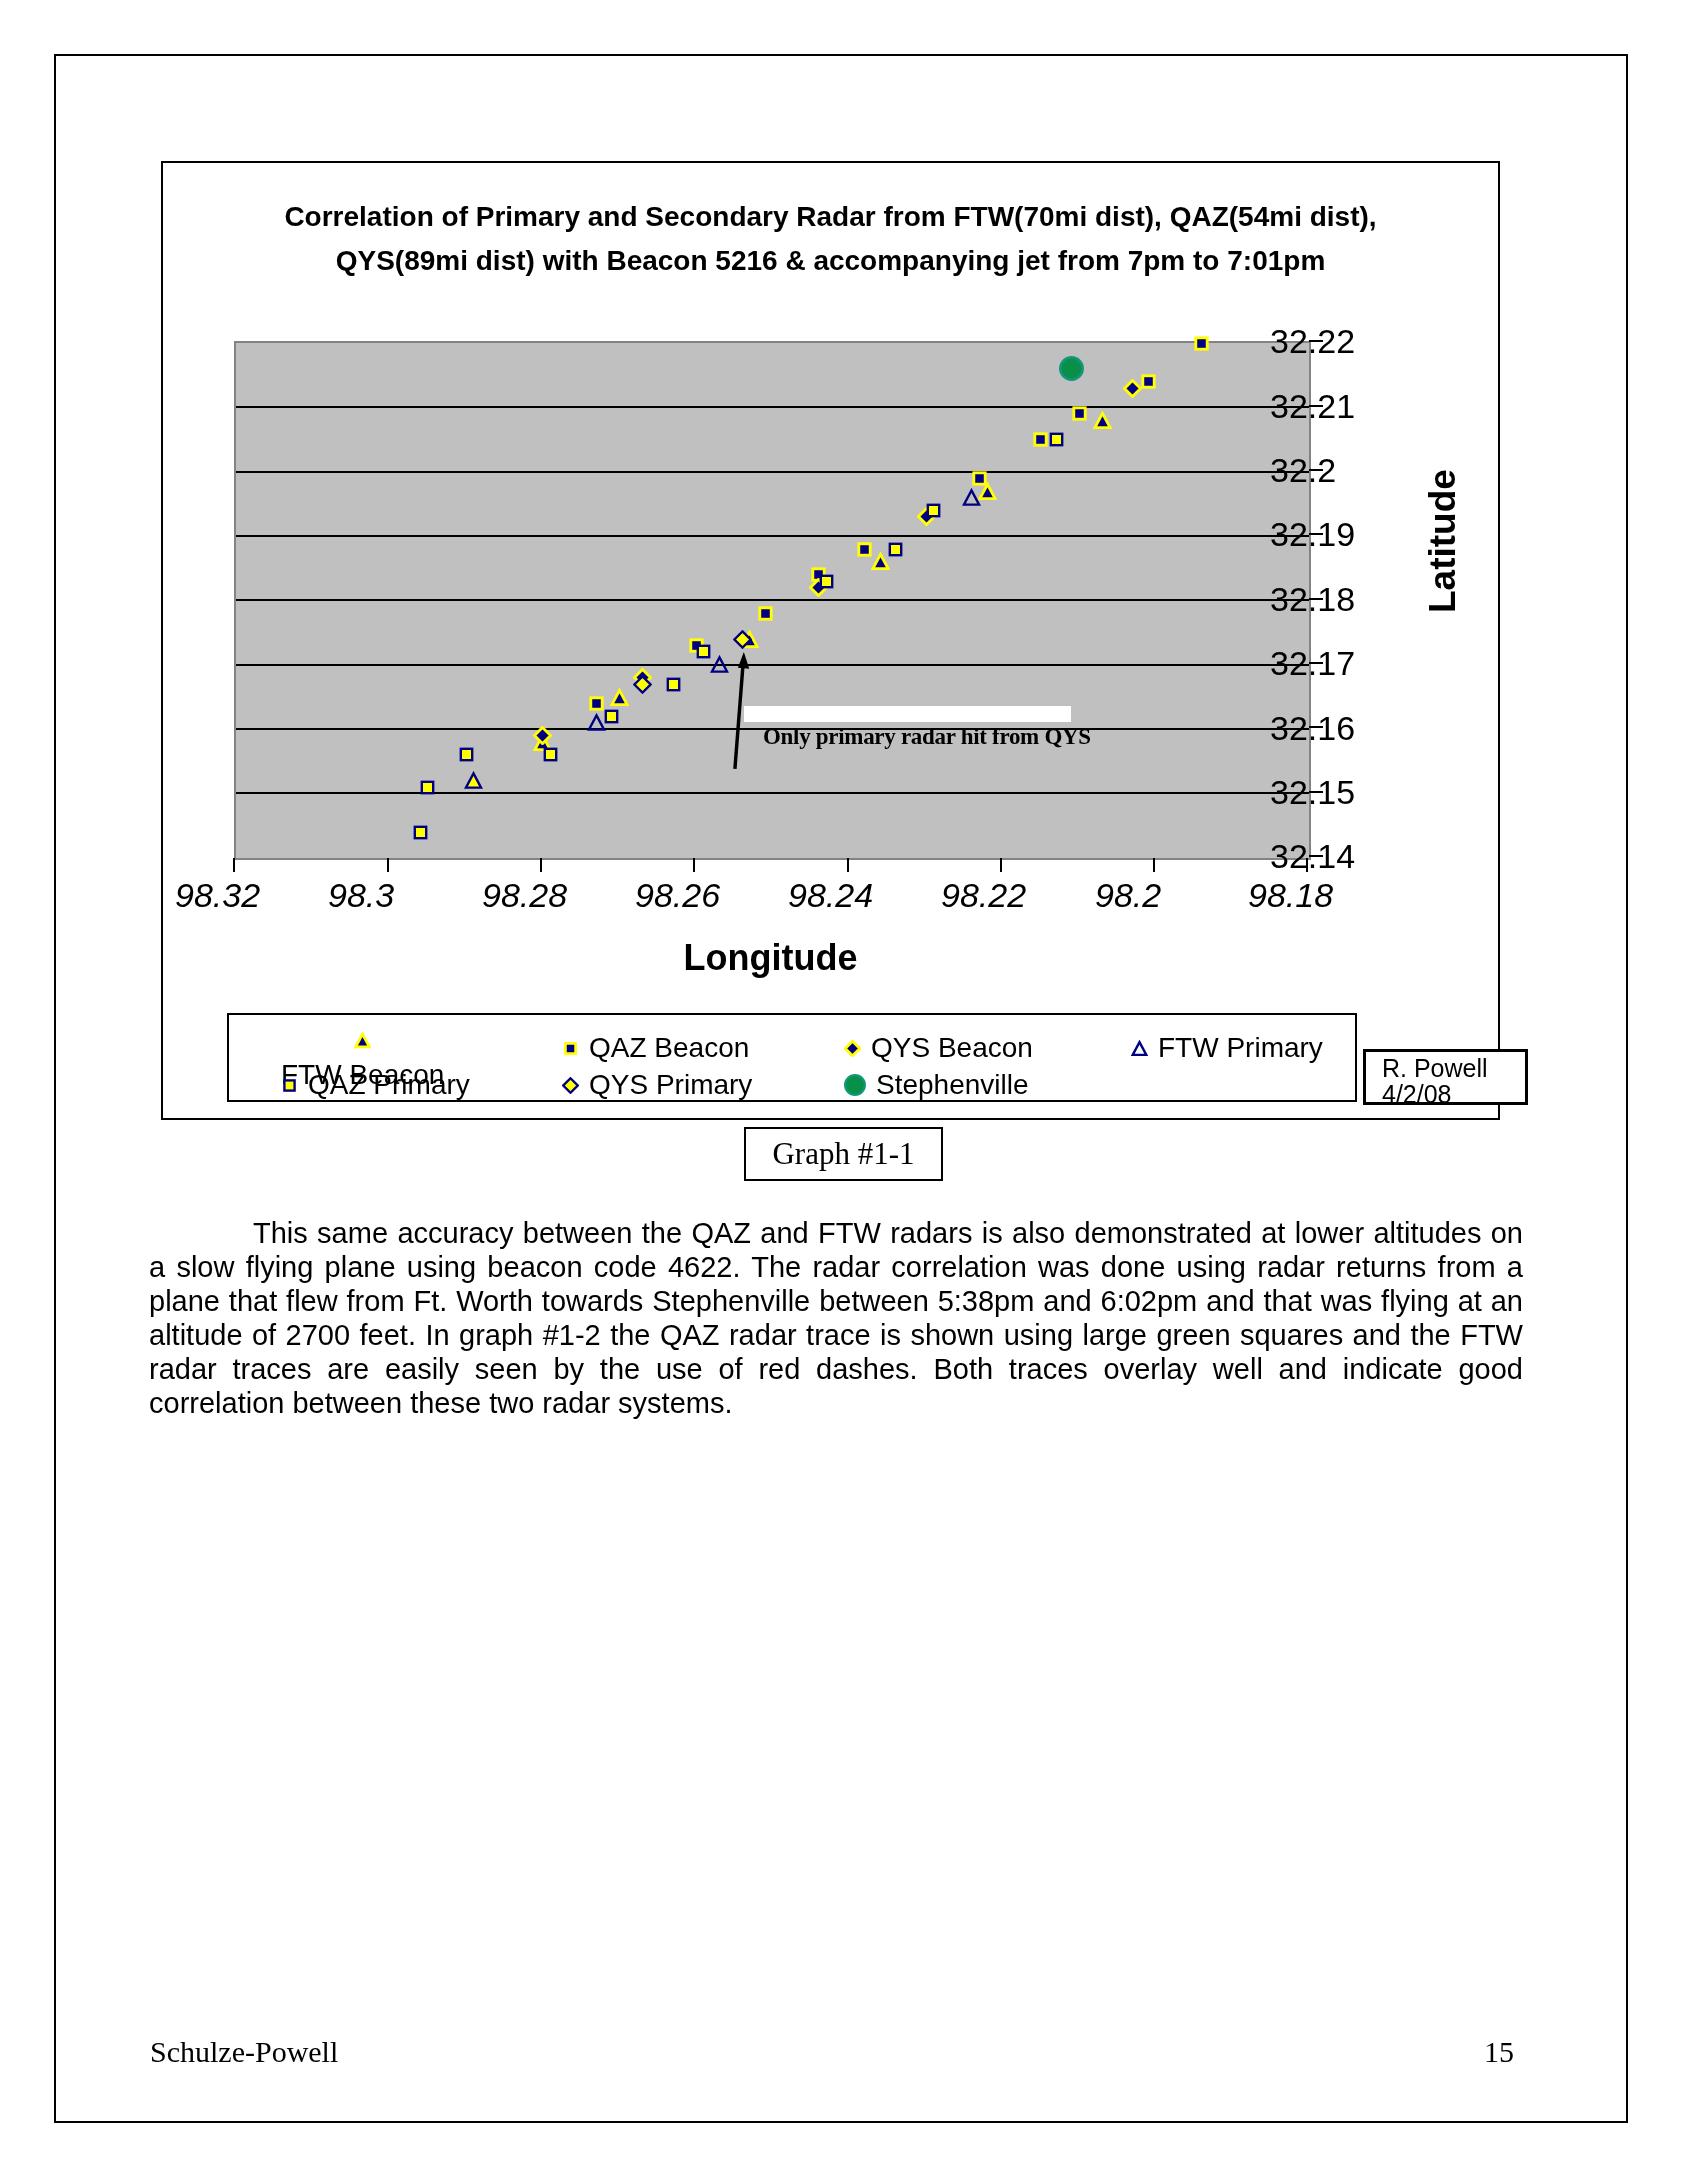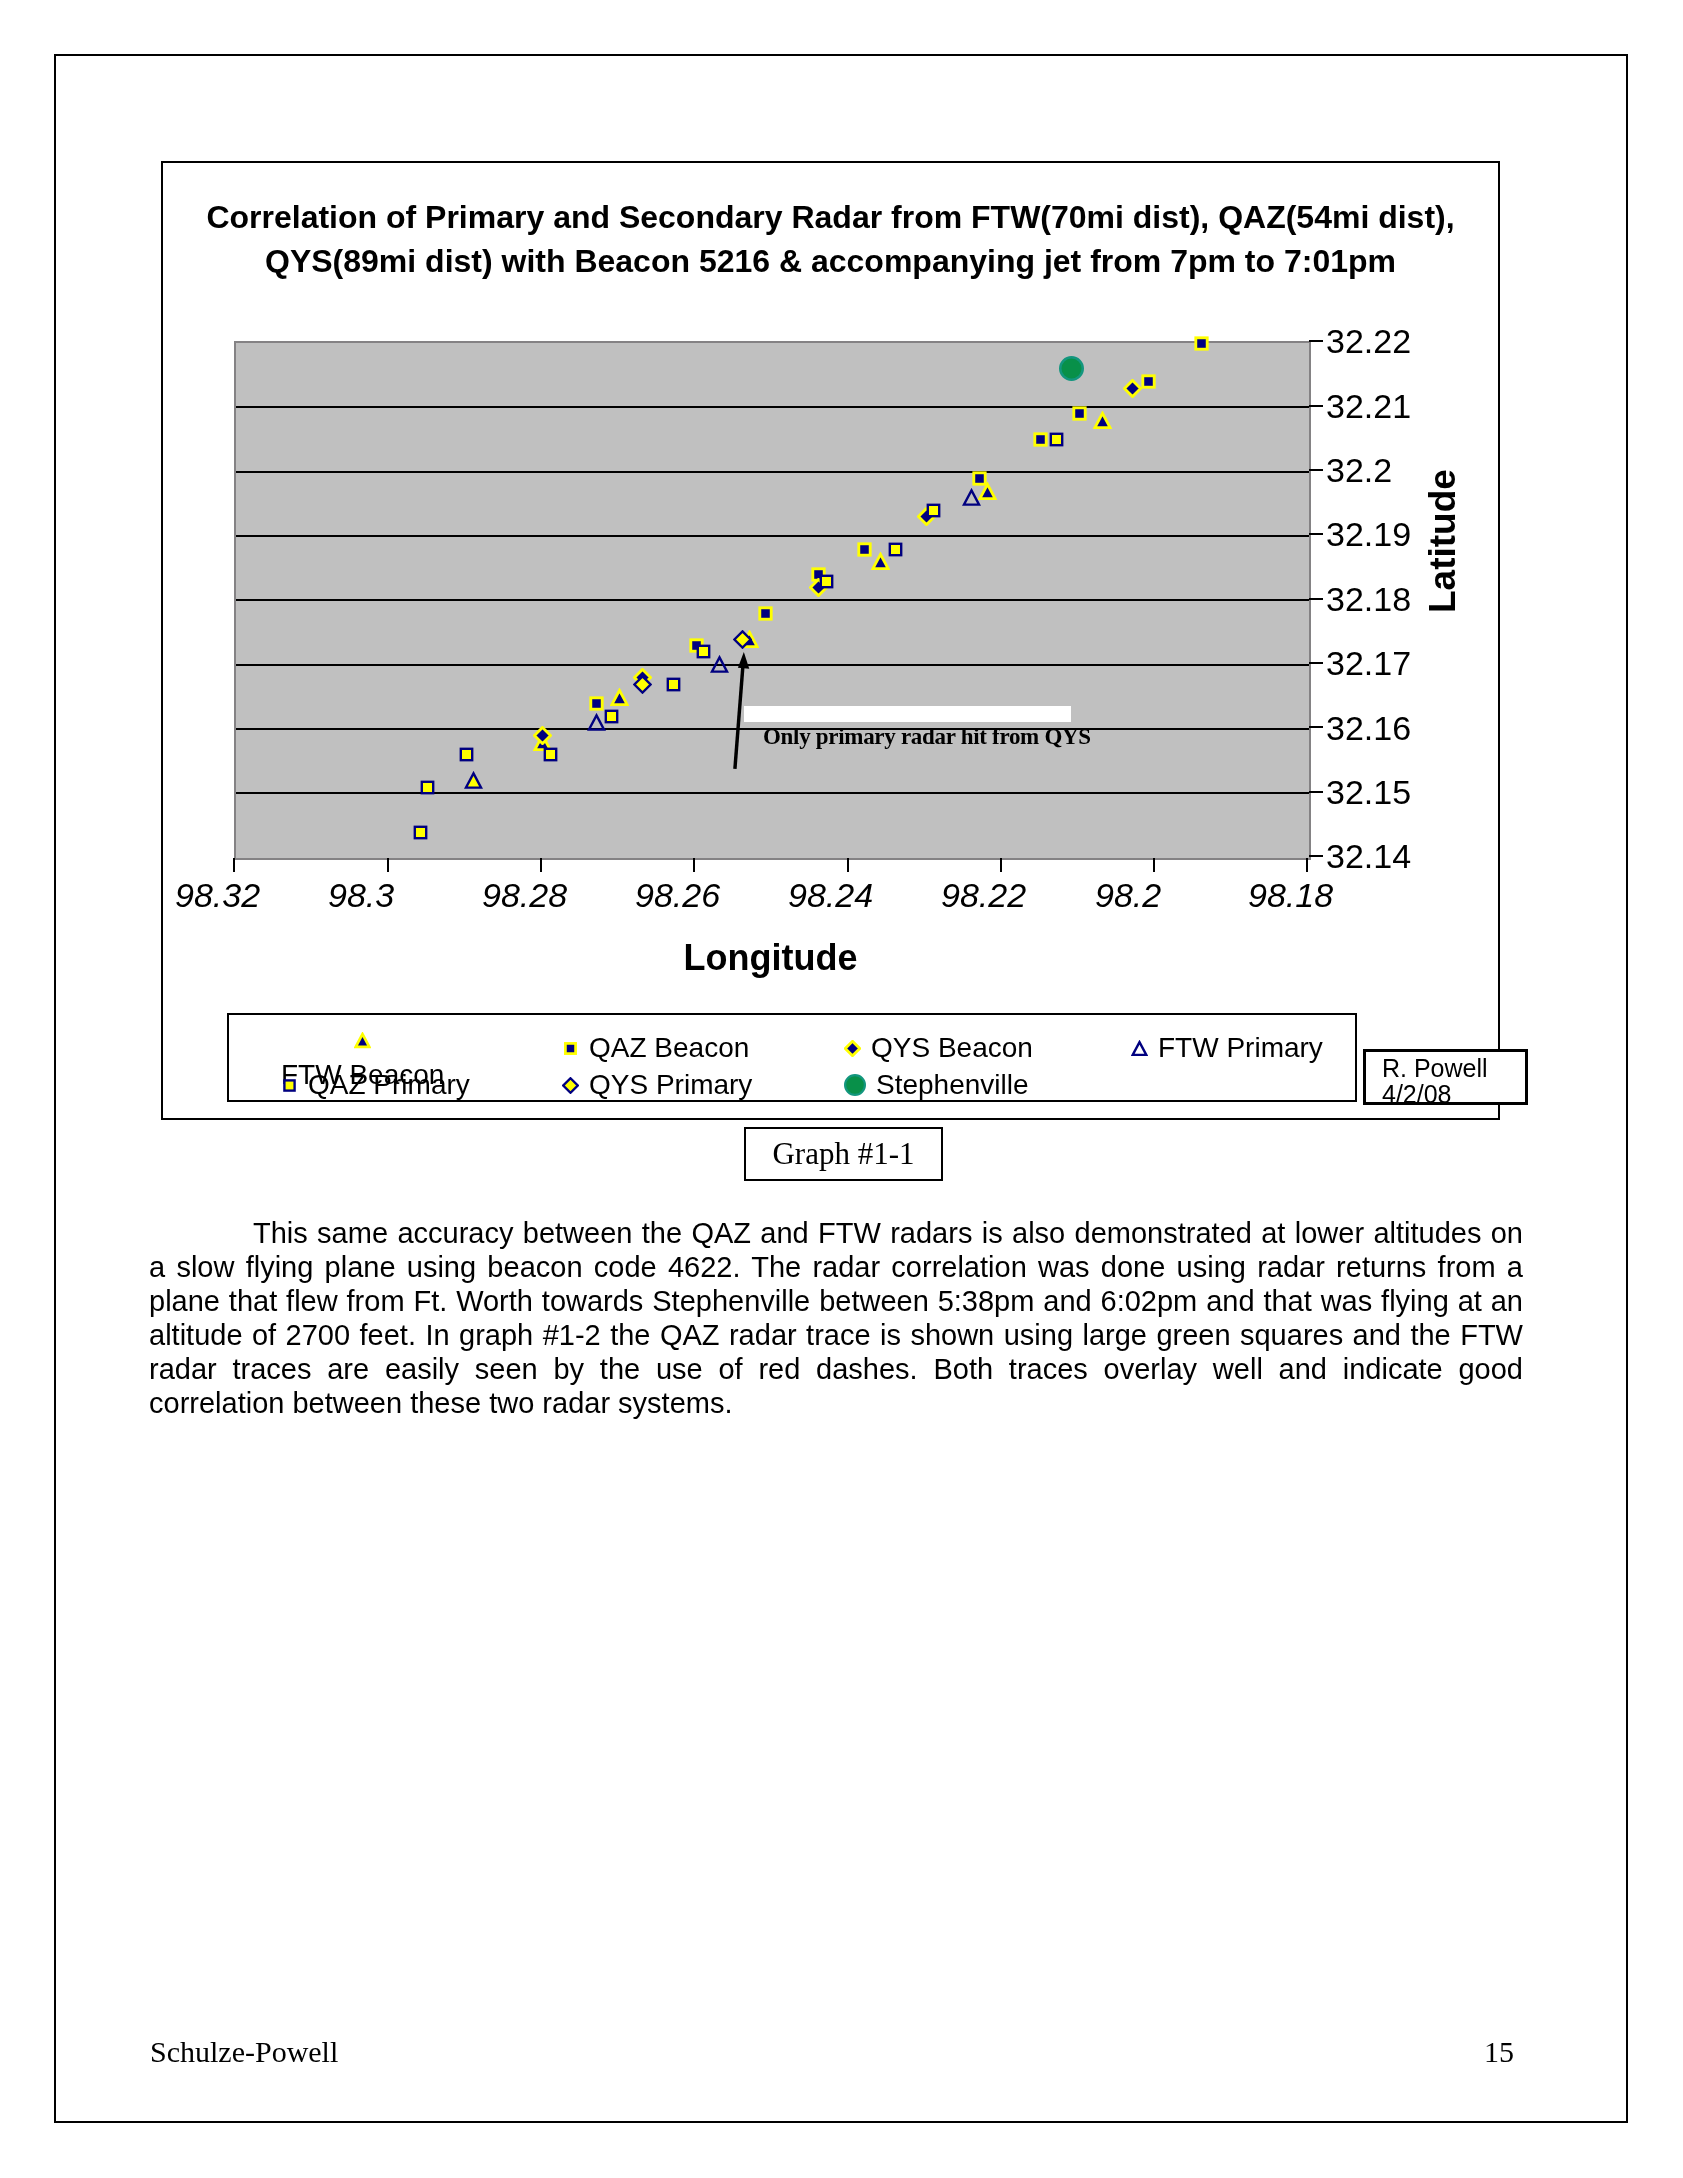--- a/index.html
+++ b/index.html
@@ -3,26 +3,26 @@
 <meta charset="utf-8">
 <style>
   html,body{margin:0;padding:0;background:#888;}
   .page{position:relative;width:1683px;height:2178px;background:#ffffff;
         font-family:"Liberation Sans",sans-serif;color:#000;overflow:hidden;margin:0 auto;}
   .page-border{position:absolute;left:54px;top:54px;width:1570px;height:2065px;border:2px solid #000;}
 
   
   .chart-box{position:absolute;left:161px;top:161px;width:1335px;height:955px;border:2px solid #000;background:#fff;}
   .chart-title{position:absolute;left:0;top:32px;width:100%;text-align:center;
-               font-weight:bold;font-size:32px;line-height:44px;}
+               font-weight:bold;font-size:28px;line-height:44px;}
   .plot{position:absolute;left:71px;top:178px;width:1073px;height:515px;background:#c0c0c0;
         border:2px solid #848284;}
   .gridline{position:absolute;left:0;width:100%;height:2px;background:#000;}
   .tick{position:absolute;background:#000;}
-  .ytick-label{position:absolute;left:1163px;width:119px;font-size:34px;line-height:40px;text-align:left;}
+  .ytick-label{position:absolute;left:1107px;width:119px;font-size:34px;line-height:40px;text-align:left;}
   .xtick-label{position:absolute;top:713px;width:119px;font-size:34px;text-align:left;font-style:italic;}
   .axis-y-title{position:absolute;left:1255px;top:160px;height:436px;width:50px;
                 display:flex;align-items:center;justify-content:center;
                 writing-mode:vertical-rl;transform:rotate(180deg);
                 font-weight:bold;font-size:37px;}
   .axis-x-title{position:absolute;left:71px;top:774px;width:1073px;text-align:center;
                 font-weight:bold;font-size:36px;}
   .point{position:absolute;line-height:0;}
   .anno-strip{position:absolute;background:#ffffff;}
   .anno-text{position:absolute;font-family:"Liberation Serif",serif;font-weight:bold;

